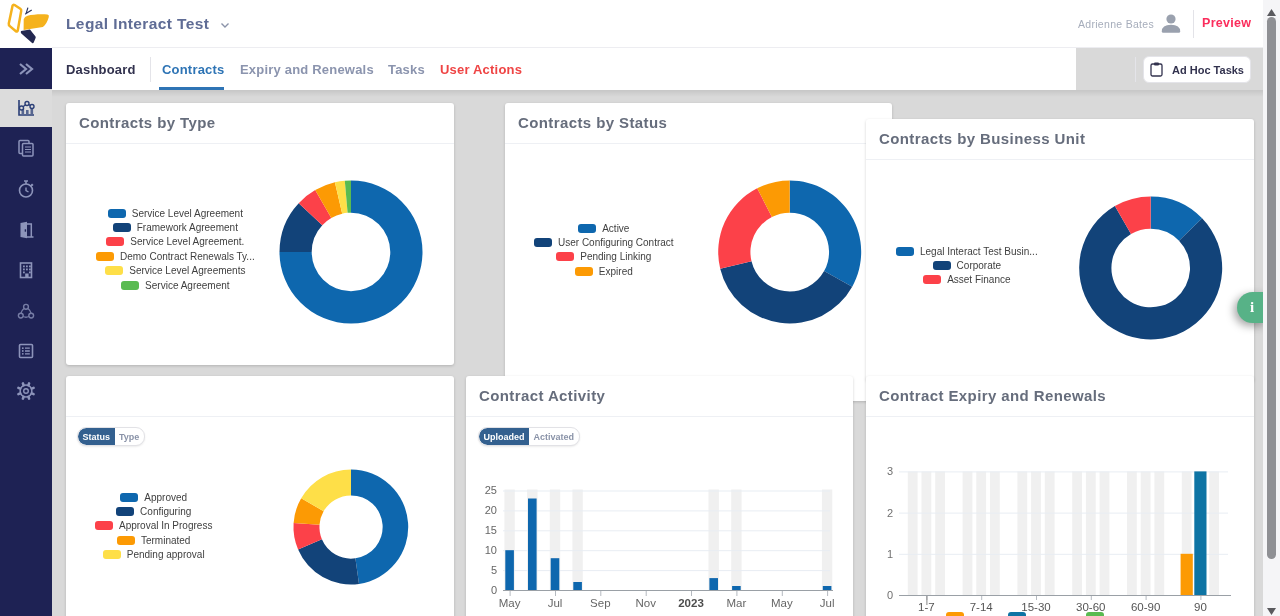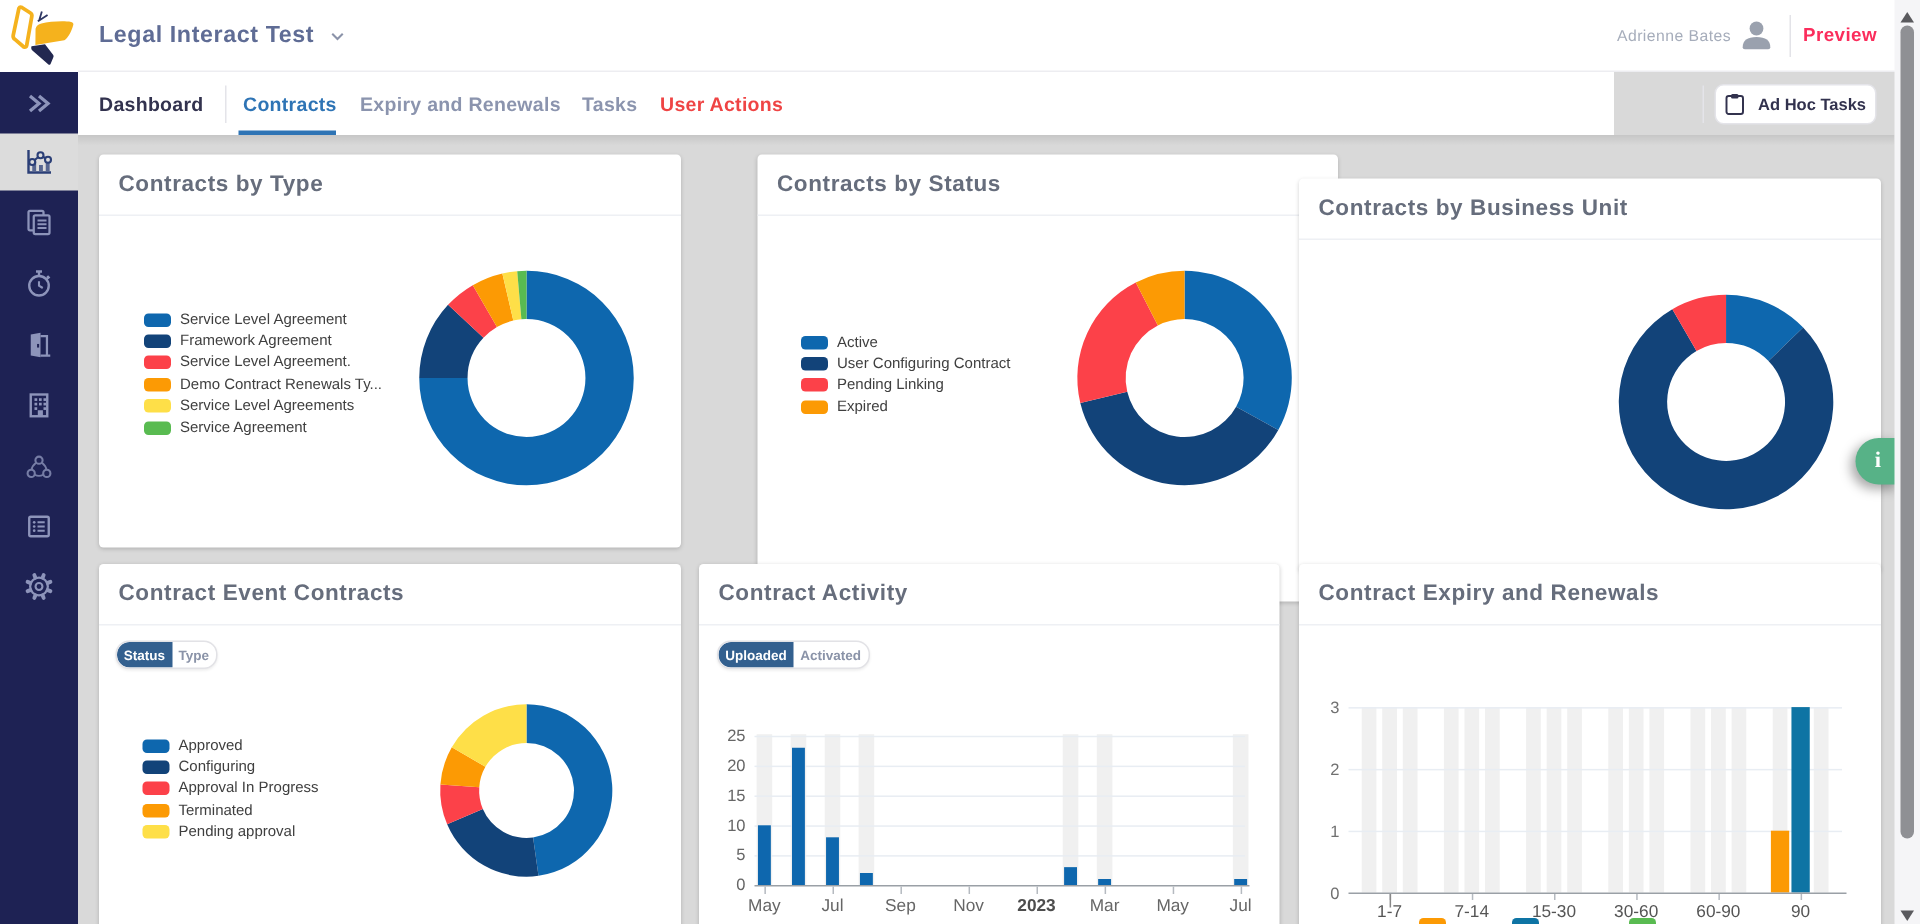--- a/index.html
+++ b/index.html
@@ -18,21 +18,21 @@
 .sicon { position:absolute; left:0; width:52px; height:40px; display:flex; align-items:center; justify-content:center; }
 #sactive { left:0; top:41px; width:52px; height:38px; background:#dcdcdc; position:absolute; }
 
 #navbar { left:52px; top:48px; width:1024px; height:42px; background:#fff; }
 .tab { position:absolute; top:14px; font-size:13px; font-weight:600; letter-spacing:0.2px; }
 
 .card { position:absolute; background:#fff; border-radius:3px; box-shadow:0 1px 3px rgba(0,0,0,0.18);padding-left:40px; }
 .ctitle { position:absolute; left:13px; top:11px; font-size:15px; font-weight:600; color:#666d7c; letter-spacing:0.4px; }
 .chr { position:absolute; left:0; top:40px; width:100%; height:1px; background:#eef0f4; }
 .legend { position:absolute; }
-.lrow { display:flex; align-items:center; height:14.4px; }
+.lrow { display:flex; align-items:center; height:14.4px;justify-content:center; }
 .lsw { width:18px; height:9px; border-radius:3px; margin-right:6px; flex:none; }
 .ltx { font-size:10px; color:#3f3f3f; white-space:nowrap; }
 .toggle { position:absolute; top:51px; height:19px; display:flex; border:1px solid #e2e2e6; border-radius:9px; overflow:hidden; background:#fff; box-shadow:0 1px 2px rgba(0,0,0,0.08); }
 .tseg { font-size:9px; font-weight:700; display:flex; align-items:center; justify-content:center; padding:0 4.5px;text-align:center; }
 .tseg.on { background:#33608f; color:#fff; border-radius:9px 0 0 9px; }
 .tseg.off { color:#8a93a8; }
 
 #sbtrack { left:1263px; top:0; width:17px; height:616px; background:#f5f5f7; }
 #sbthumb { left:1267px; top:17px; width:9px; height:542px; background:#8f9094; border-radius:5px; }
 
@@ -230,29 +230,42 @@
       <path d="M284.7 77.5 A71.5 71.5 0 0 1 347.2 183.7 L319.1 168.1 A39.3 39.3 0 0 0 284.7 109.7 Z" fill="#0e67ae"></path>
       <path d="M347.2 183.7 A71.5 71.5 0 0 1 215.2 165.7 L246.5 158.2 A39.3 39.3 0 0 0 319.1 168.1 Z" fill="#124379"></path>
       <path d="M215.2 165.7 A71.5 71.5 0 0 1 252.2 85.3 L266.9 114.0 A39.3 39.3 0 0 0 246.5 158.2 Z" fill="#fc4149"></path>
       <path d="M252.2 85.3 A71.5 71.5 0 0 1 284.7 77.5 L284.7 109.7 A39.3 39.3 0 0 0 266.9 114.0 Z" fill="#fc9a04"></path>
     </svg>
 </div>
 
 <div class="card" id="card3" style="left:866px; top:119px; width:388px; height:262px;">
   <div class="ctitle">Contracts by Business Unit</div>
   <div class="chr"></div>
+  <div class="legend" style="left:30px; top:125px;">
+    <div class="lrow">
+        <div class="lsw" style="background:#0e67ae"></div>
+        <div class="ltx">Legal Interact Test Busin...</div>
+      </div>
+    <div class="lrow">
+        <div class="lsw" style="background:#124379"></div>
+        <div class="ltx">Corporate</div>
+      </div>
+    <div class="lrow">
+        <div class="lsw" style="background:#fc4149"></div>
+        <div class="ltx">Asset Finance</div>
+      </div>
+  </div>
   <svg class="abs" style="left:0;top:0;" width="388" height="262">
       <path d="M284.7 77.5 A71.5 71.5 0 0 1 336.1 99.3 L313.0 121.7 A39.3 39.3 0 0 0 284.7 109.7 Z" fill="#0e67ae"></path>
       <path d="M336.1 99.3 A71.5 71.5 0 1 1 248.9 87.1 L265.0 115.0 A39.3 39.3 0 1 0 313.0 121.7 Z" fill="#124379"></path>
       <path d="M248.9 87.1 A71.5 71.5 0 0 1 284.7 77.5 L284.7 109.7 A39.3 39.3 0 0 0 265.0 115.0 Z" fill="#fc4149"></path>
     </svg>
 </div>
 
 <div class="card" id="card4" style="left:66px; top:376px; width:388px; height:300px;">
-  <div class="ctitle">Contract Event Contracts</div>
   <div class="chr"></div>
   <div class="toggle" style="left:11px;">
     <div class="tseg on">Status</div>
       <div class="tseg off">Type</div>
   </div>
   <div class="legend" style="left:29px; top:114px;">
     <div class="lrow">
         <div class="lsw" style="background:#0e67ae"></div>
         <div class="ltx">Approved</div>
       </div>

